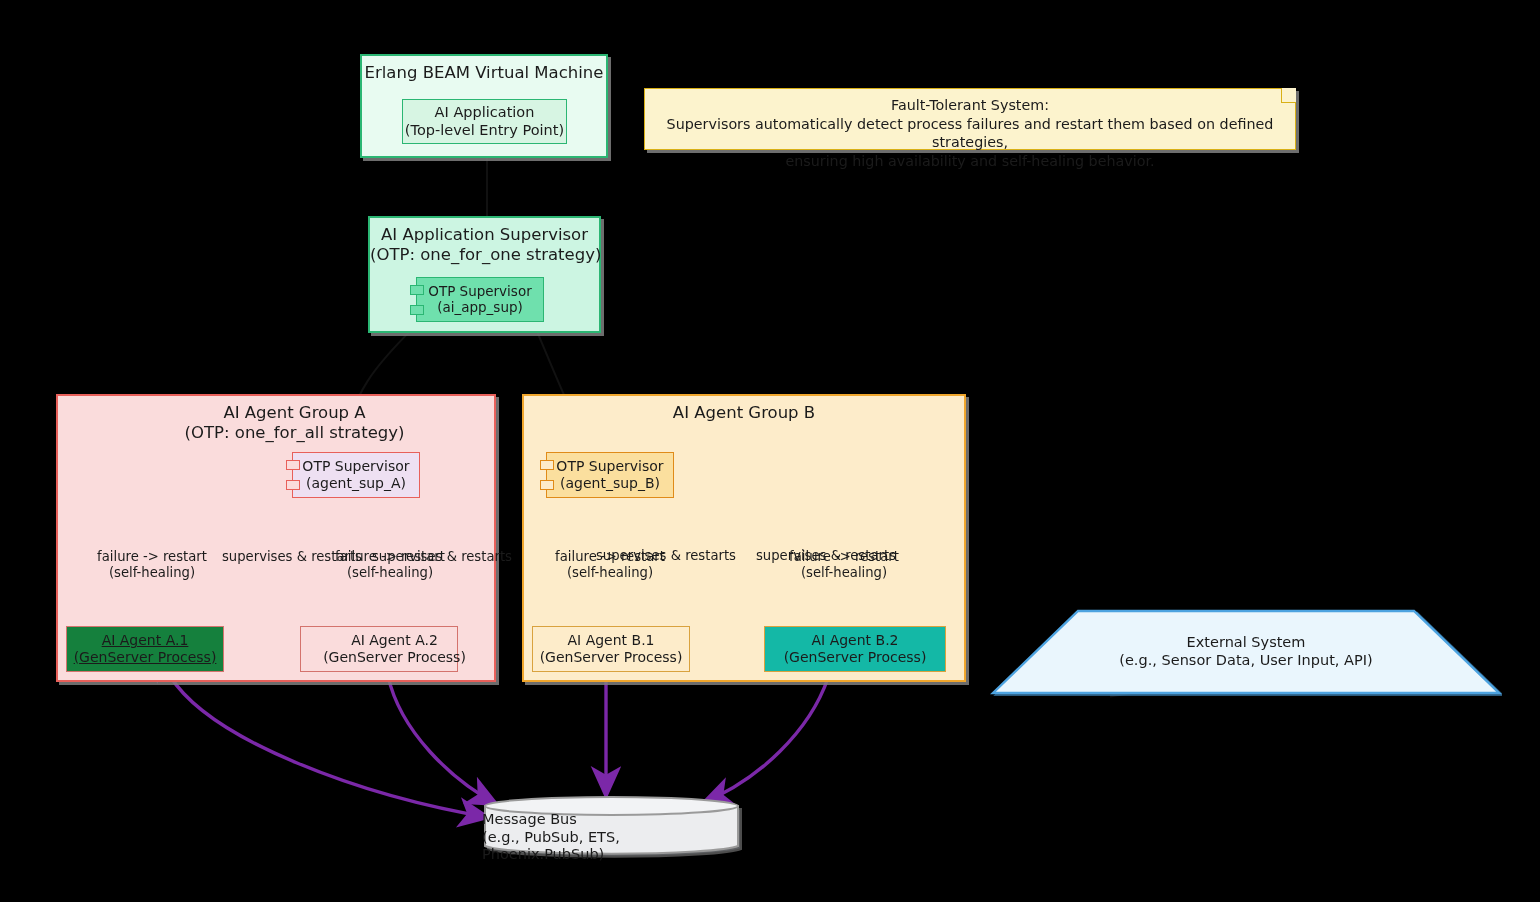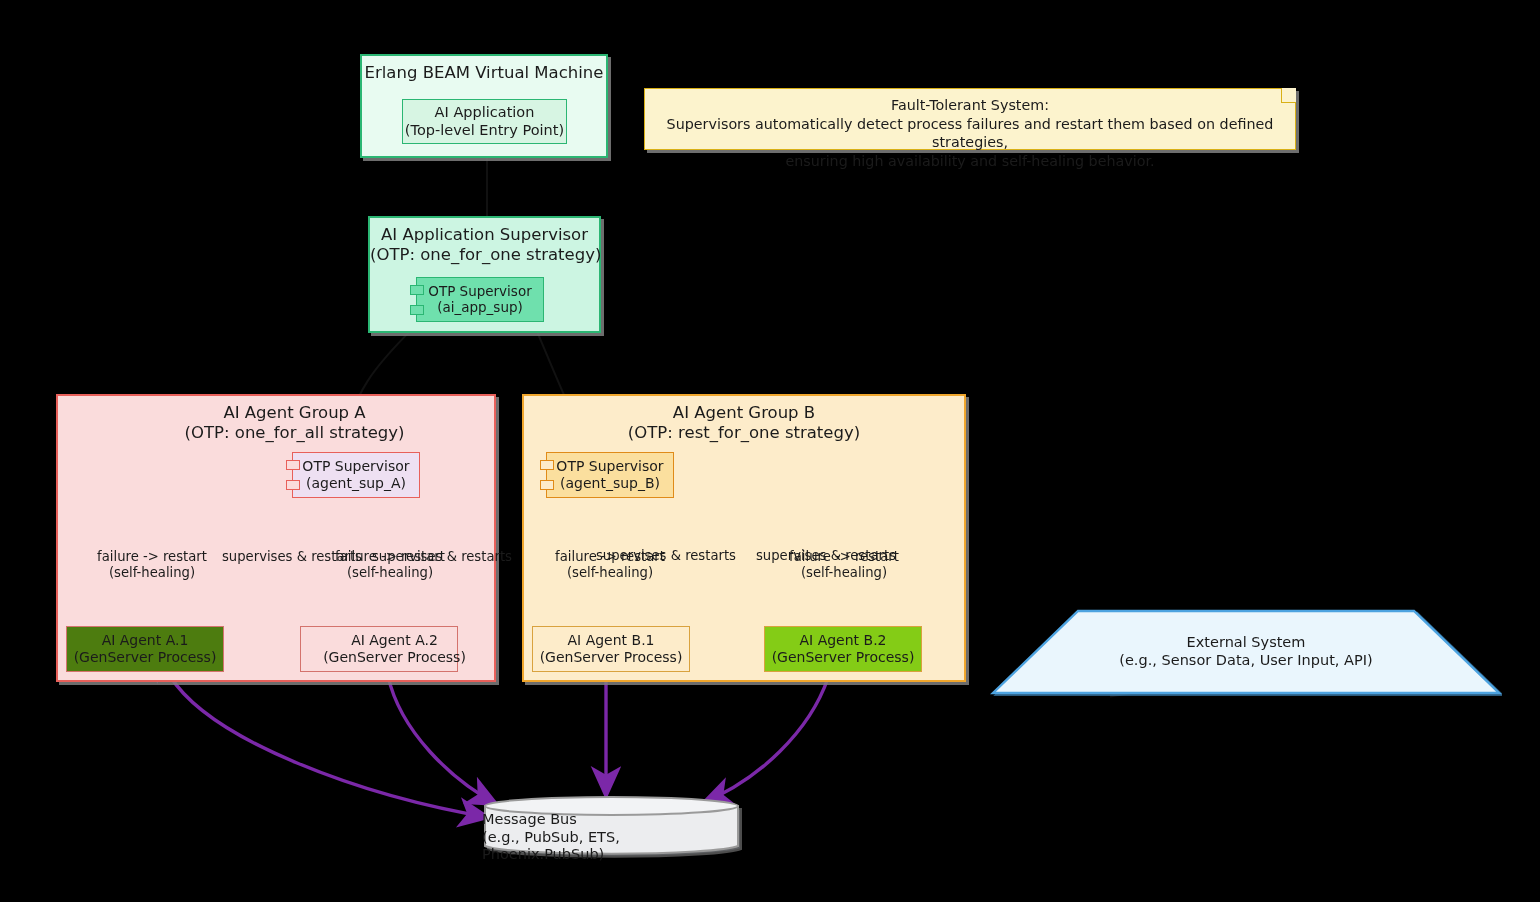--- a/index.html
+++ b/index.html
@@ -26,28 +26,28 @@
   #beam{left:360px;top:54px;width:248px;height:104px;background:#e8fbf1;border-color:#2bb673;}
   #aiapp{left:402px;top:99px;width:165px;height:45px;background:#d7f5e3;border:1.6px solid #2bb673;font-size:14.5px;}
 
   
   #appsuppkg{left:368px;top:216px;width:233px;height:117px;background:#ccf5e2;border-color:#2bb673;}
   #aiappsup{left:416px;top:277px;width:128px;height:45px;background:#6fe0ad;border:1.6px solid #2bb673;font-size:13.5px;}
 
   
   #grpA{left:56px;top:394px;width:440px;height:288px;background:#fadcdc;border-color:#e8605a;padding-left:37px;}
   #supA{left:292px;top:452px;width:128px;height:46px;background:#eee0f2;border:1.6px solid #e8605a;font-size:14px;}
-  #agA1{left:66px;top:626px;width:158px;height:46px;background:#4d7c0f;border:1.6px solid #d4736d;font-size:14px;}
+  #agA1{left:66px;top:626px;width:158px;height:46px;background:#15803d;border:1.6px solid #d4736d;font-size:14px;text-decoration:underline;}
   #agA2{left:300px;top:626px;width:158px;height:46px;background:#fadcdc;border:1.6px solid #d4736d;font-size:14px;padding-left:31px;}
 
   
   #grpB{left:522px;top:394px;width:444px;height:288px;background:#fdecca;border-color:#f0a62c;}
   #supB{left:546px;top:452px;width:128px;height:46px;background:#fbdf9e;border:1.6px solid #e08b18;font-size:14px;}
   #agB1{left:532px;top:626px;width:158px;height:46px;background:#fdecca;border:1.6px solid #d9a23e;font-size:14px;}
-  #agB2{left:764px;top:626px;width:158px;height:46px;background:#84cc16;border:1.6px solid #d9a23e;font-size:14px;}
+  #agB2{left:764px;top:626px;width:182px;height:46px;background:#14b8a6;border:1.6px solid #d9a23e;font-size:14px;}
 
   
   .tab{position:absolute;width:14px;height:10px;box-sizing:border-box;}
   .tab.t1{left:-7px;top:7px;}
   .tab.t2{left:-7px;top:27px;}
 
   
   #extsys{left:990px;top:608px;width:512px;height:88px;}
   #extsys .txt{position:absolute;left:0;top:26px;width:512px;text-align:center;font-size:14.5px;line-height:1.22;}
 
@@ -181,21 +181,20 @@
   <div class="abs elabel" style="left:222px;top:549px;width:158px;text-align:left;">
     <span>supervises &amp; restarts</span>
   </div>
   <div class="abs elabel" style="left:372px;top:549px;width:158px;text-align:left;overflow:hidden;">
     <span>supervises &amp; restarts</span>
   </div>
 
   <div class="abs pkg shadowbox" id="grpB">
     <div class="ptitle">
       <span>AI Agent Group B</span>
-      <span>(OTP: rest_for_one strategy)</span>
     </div>
   </div>
   <div class="abs nd" id="supB">
     <div class="tab t1" style="background:#fdecca;border:1.6px solid #e08b18;"></div>
     <div class="tab t2" style="background:#fdecca;border:1.6px solid #e08b18;"></div>
     <span class="l1">OTP Supervisor</span>
     <span class="l2">(agent_sup_B)</span>
   </div>
   <div class="abs nd" id="agB1">
     <span class="l1">AI Agent B.1</span>

